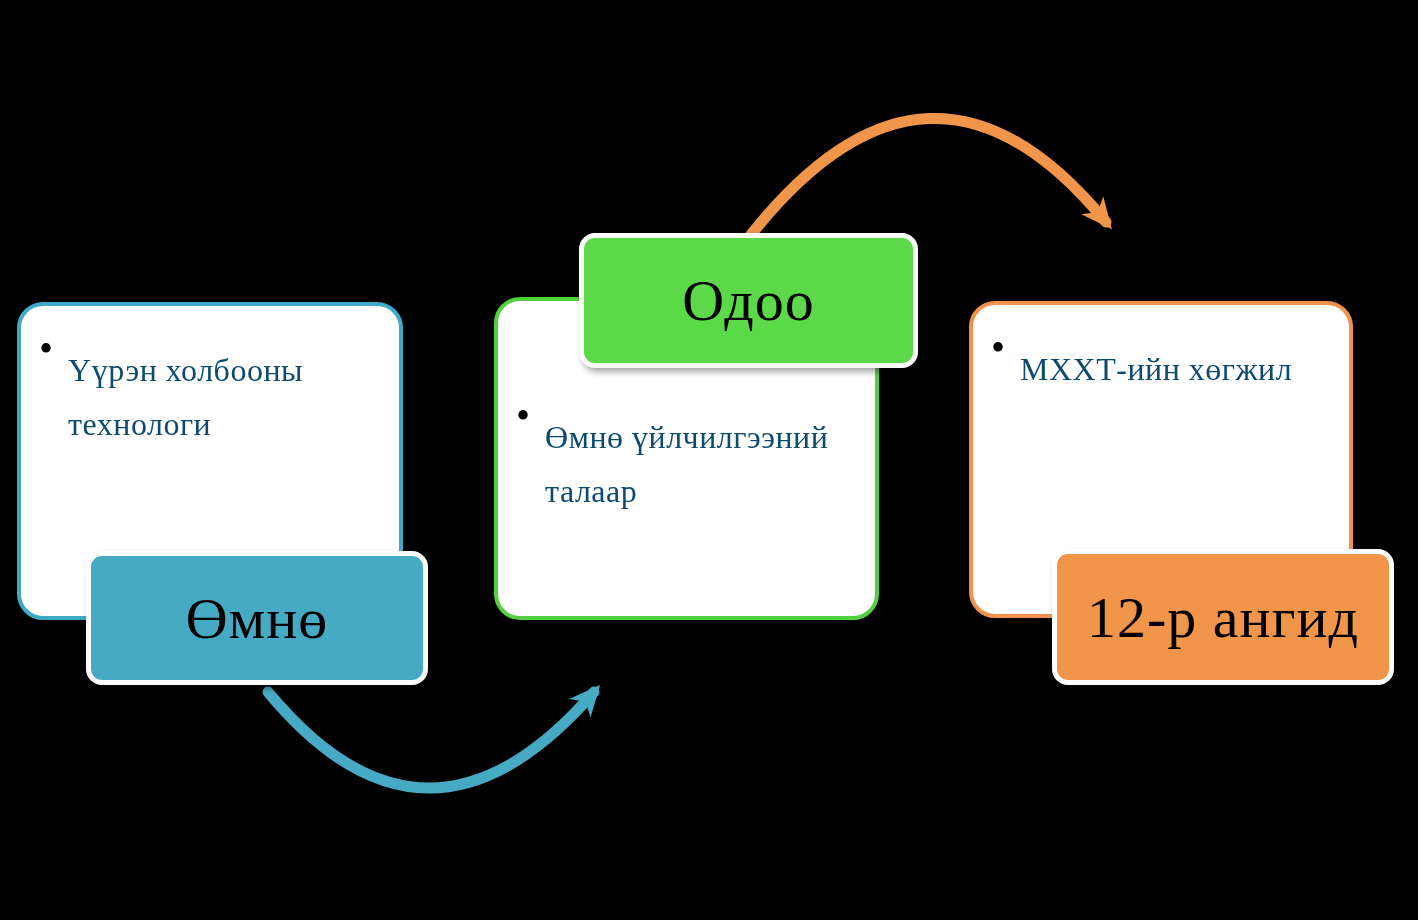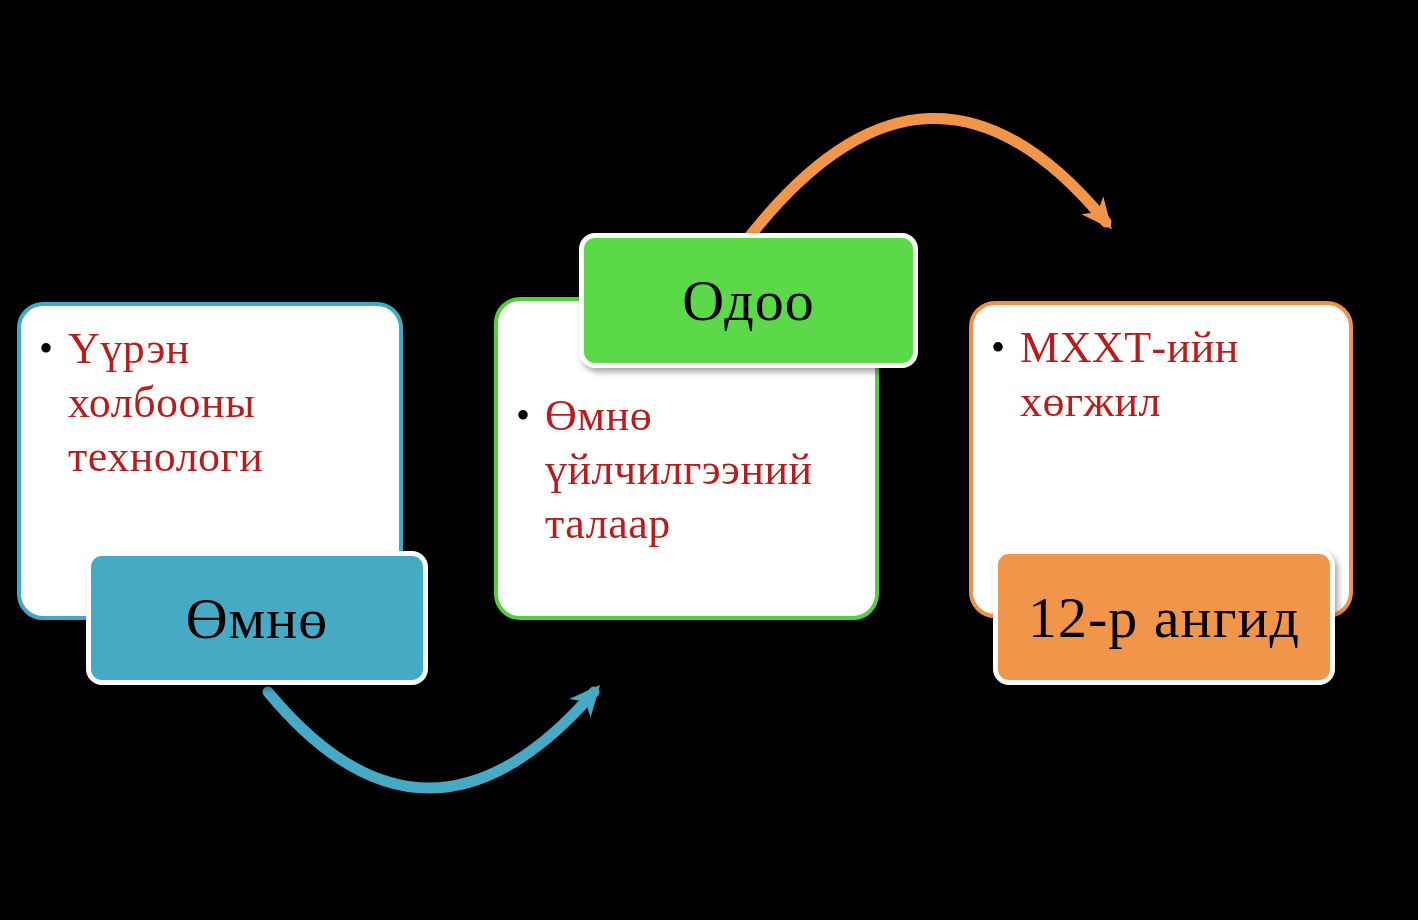--- a/index.html
+++ b/index.html
@@ -34,24 +34,25 @@
     padding: 16px 12px 0 18px;
   }
   .card-now .bullet-row { margin-top: 72px; }
   .bullet {
     font-size: 40px;
     line-height: 54px;
     color: #000000;
     flex: 0 0 auto;
   }
   .card-text {
-    font-size: 44px;
+    font-size: 32px;
     line-height: 54px;
-    color: #b91c1c;
+    color: #0c4a6e;
     letter-spacing: 0.5px;
+    margin-top: 21px;
   }
   .card-before .card-text { max-width: 272px; }
   .card-now    .card-text { max-width: 305px; }
   .card-future .card-text { max-width: 285px; }
 
   .tag {
     position: absolute;
     z-index: 3;
     border: 5px solid #ffffff;
     border-radius: 16px;
@@ -59,21 +60,21 @@
     display: flex;
     align-items: center;
     justify-content: center;
     color: #000000;
     font-size: 58px;
     letter-spacing: 1px;
     box-shadow: 3px 4px 6px rgba(0,0,0,0.35);
   }
   .tag-before { left: 86px;  top: 551px; width: 342px; height: 134px; background: #47AAC5; }
   .tag-now    { left: 579px;  top: 233px; width: 339px; height: 135px; background: #5CD948; }
-  .tag-future { left: 993px; top: 549px; width: 342px; height: 136px; background: #F0954A; font-family: Liberation Serif, serif; }
+  .tag-future { left: 1052px; top: 549px; width: 342px; height: 136px; background: #F0954A; font-family: Liberation Serif, serif; }
 
   .arrows {
     position: absolute;
     left: 0; top: 0;
     z-index: 2;
     pointer-events: none;
   }
 </style>
 </head>
 <body>

